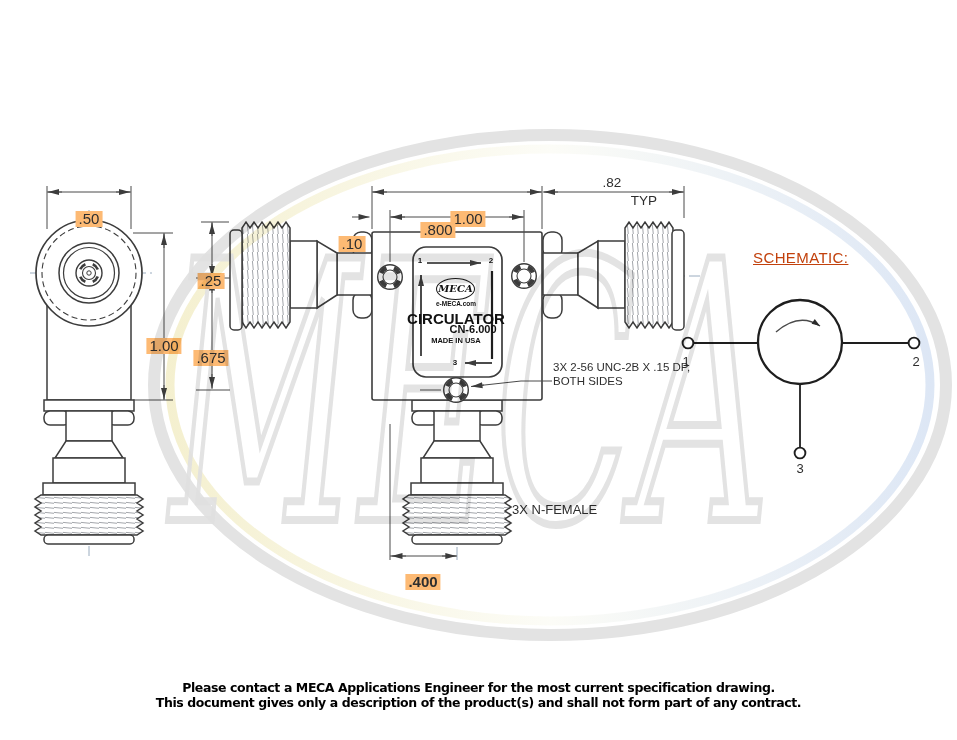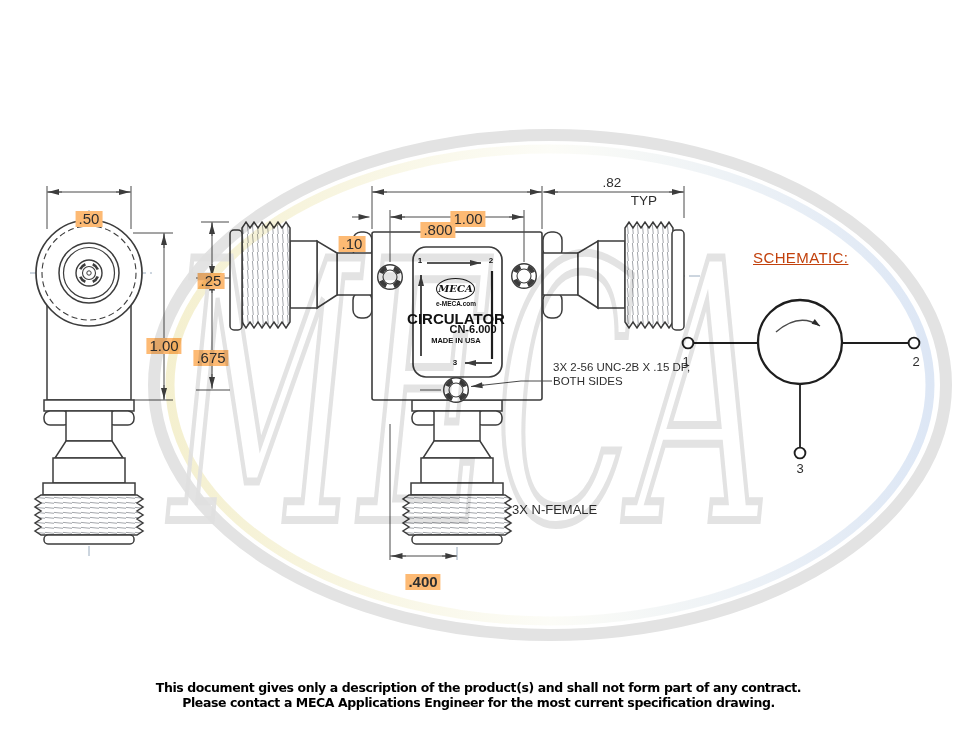--- a/index.html
+++ b/index.html
@@ -231,22 +231,22 @@
 <span class="lbl plate-sm ctr" style="left:456px;top:311px;font-size:15px;">CIRCULATOR</span>
 <span class="lbl plate-sm ctr" style="left:457px;top:324px;font-size:11px;padding-left:32px;">CN-6.000</span>
 <span class="lbl plate-sm ctr" style="left:456px;top:337px;font-size:7.5px;">MADE IN USA</span>
 
 <span class="lbl sch-title" style="left:753px;top:250px;">SCHEMATIC:</span>
 <span class="lbl sch-num ctr" style="left:686px;top:355px;">1</span>
 <span class="lbl sch-num ctr" style="left:916px;top:355px;">2</span>
 <span class="lbl sch-num ctr" style="left:800px;top:462px;">3</span>
 
 <div class="footer">
+  <div>Please contact a MECA Applications Engineer for the most current specification drawing.</div>
   <div>This document gives only a description of the product(s) and shall not form part of any contract.</div>
-  <div>Please contact a MECA Applications Engineer for the most current specification drawing.</div>
 </div>
 
 <svg id="wm-layer" width="957" height="740" viewBox="0 0 957 740">
   <defs>
     <linearGradient id="wmband" x1="0" y1="0" x2="1" y2="0">
       <stop offset="0" stop-color="#efe8b6"></stop>
       <stop offset="0.5" stop-color="#fbfbf3"></stop>
       <stop offset="1" stop-color="#cbdaf0"></stop>
     </linearGradient>
   </defs>

